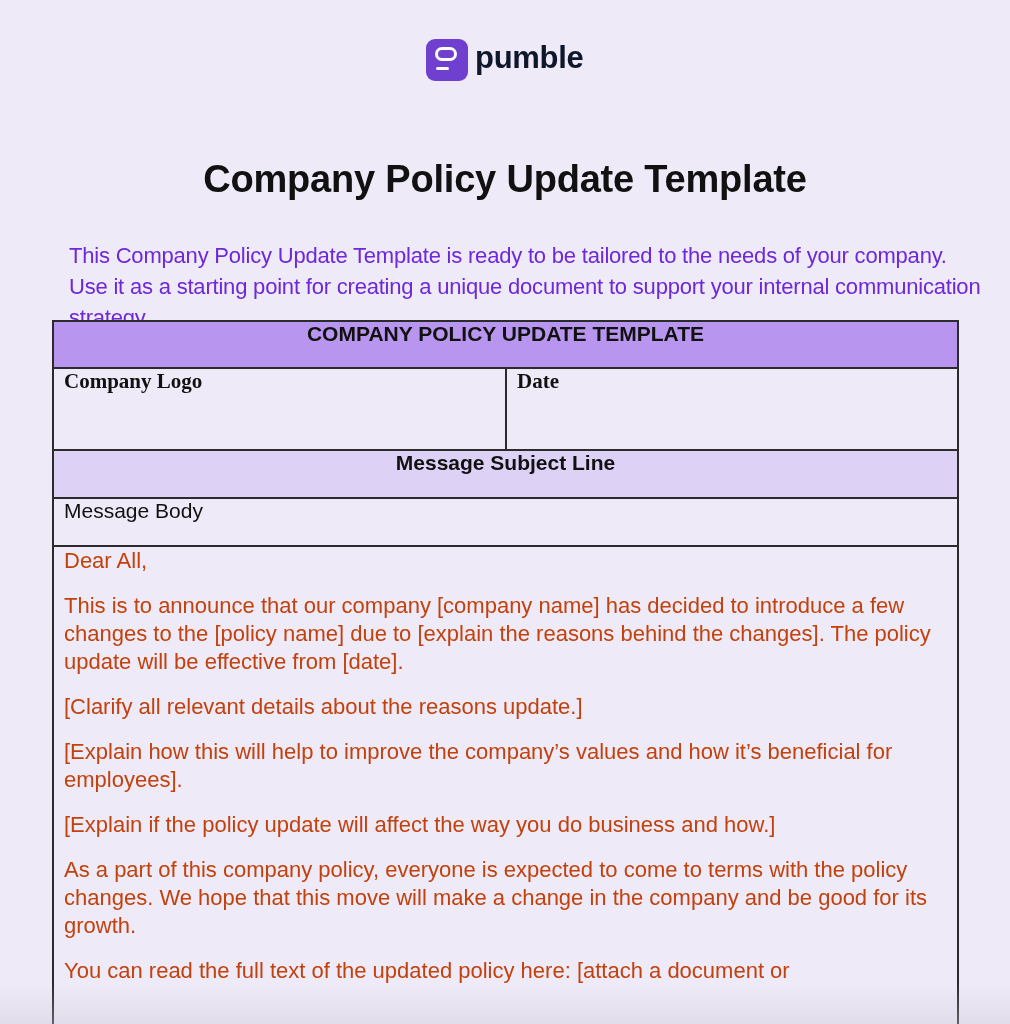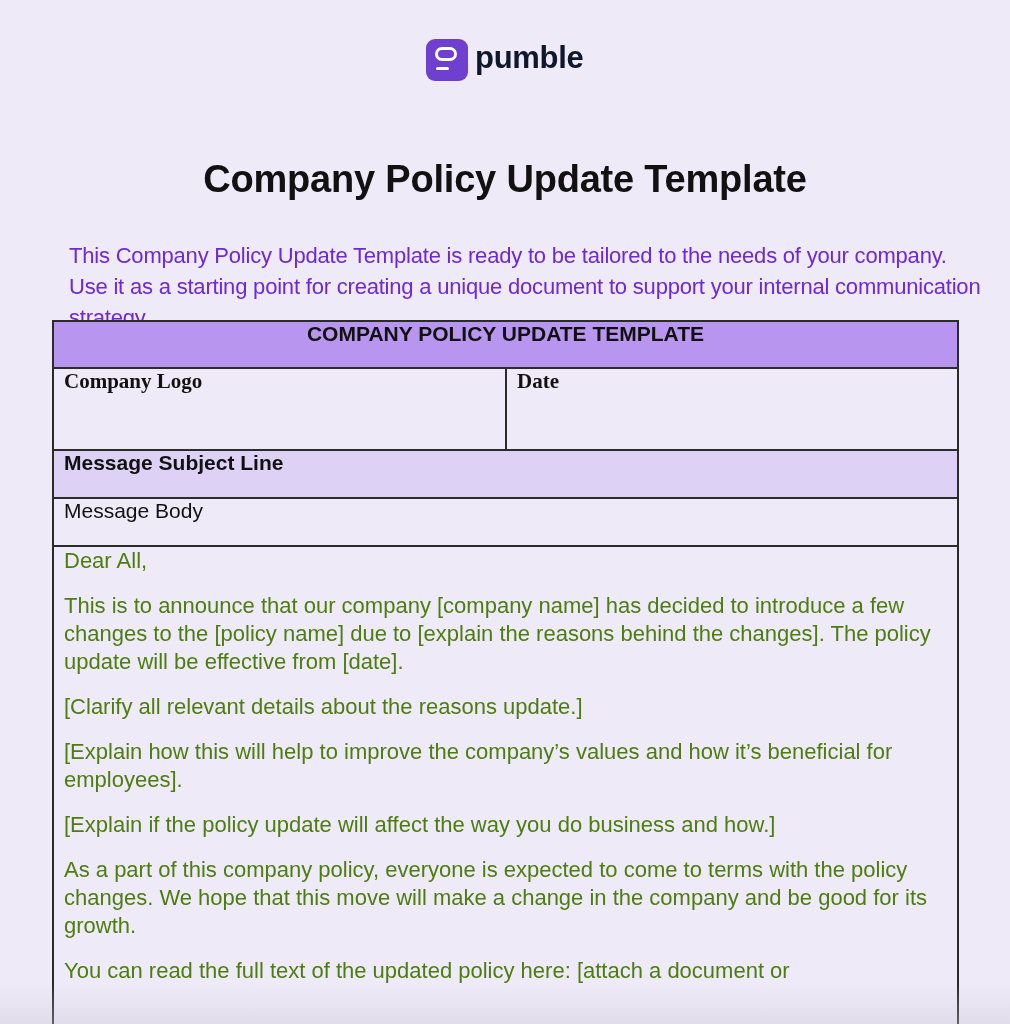--- a/index.html
+++ b/index.html
@@ -48,26 +48,26 @@
   table.tpl td {
     border: 2px solid #2b2b2b; padding: 0 10px; vertical-align: top;
   }
   .row-header td {
     background: #b896f0; height: 45px; text-align: center;
     vertical-align: middle; font-weight: 700; font-size: 21px;
   }
   .row-logo td { height: 80px; padding-top: 13px; font-weight: 700; font-family: Liberation Serif, serif; }
   .row-logo td.date-cell { text-align: left; }
   .row-subject td {
-    background: #ddd2f6; height: 46px; text-align: left;
+    background: #ddd2f6; height: 46px; text-align: center;
     vertical-align: middle; font-weight: 700;
   }
   .row-bodylabel td { height: 46px; vertical-align: middle; font-weight: 400; border-radius: 16px; }
   .row-body td { padding-top: 12px; height: 480px; }
-  .body-p { margin: 0 0 17px 0; font-size: 22px; line-height: 28px; color: #4d7c0f; }
+  .body-p { margin: 0 0 17px 0; font-size: 22px; line-height: 28px; color: #c2410c; }
   .fade {
     position: absolute; left: 0; right: 0; bottom: 0; height: 40px;
     background: linear-gradient(to bottom, rgba(238,234,248,0), rgba(200,196,210,0.35));
     pointer-events: none;
   }
 </style>
 </head>
 <body>
 
 <div class="logo">

